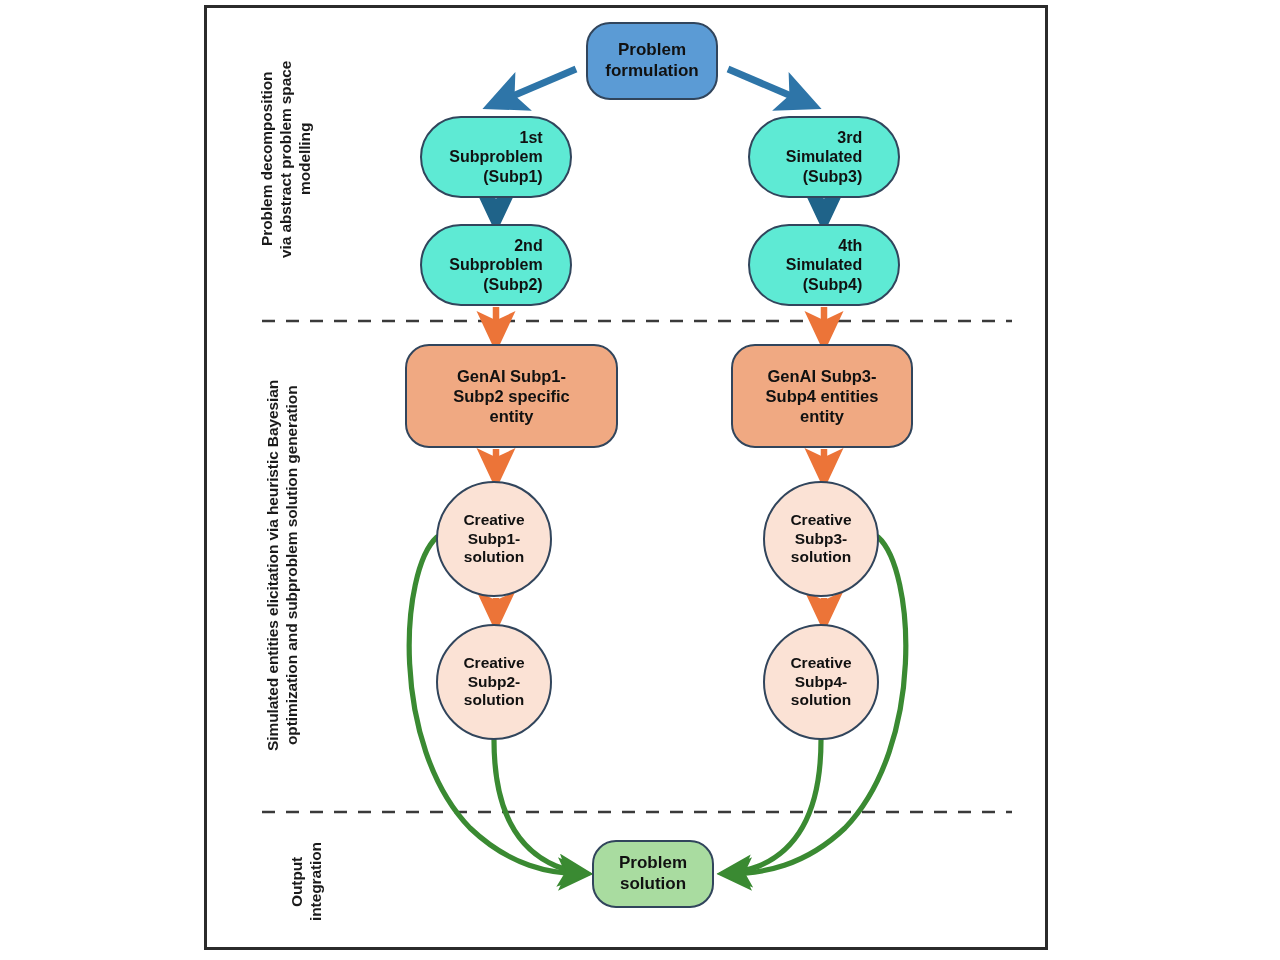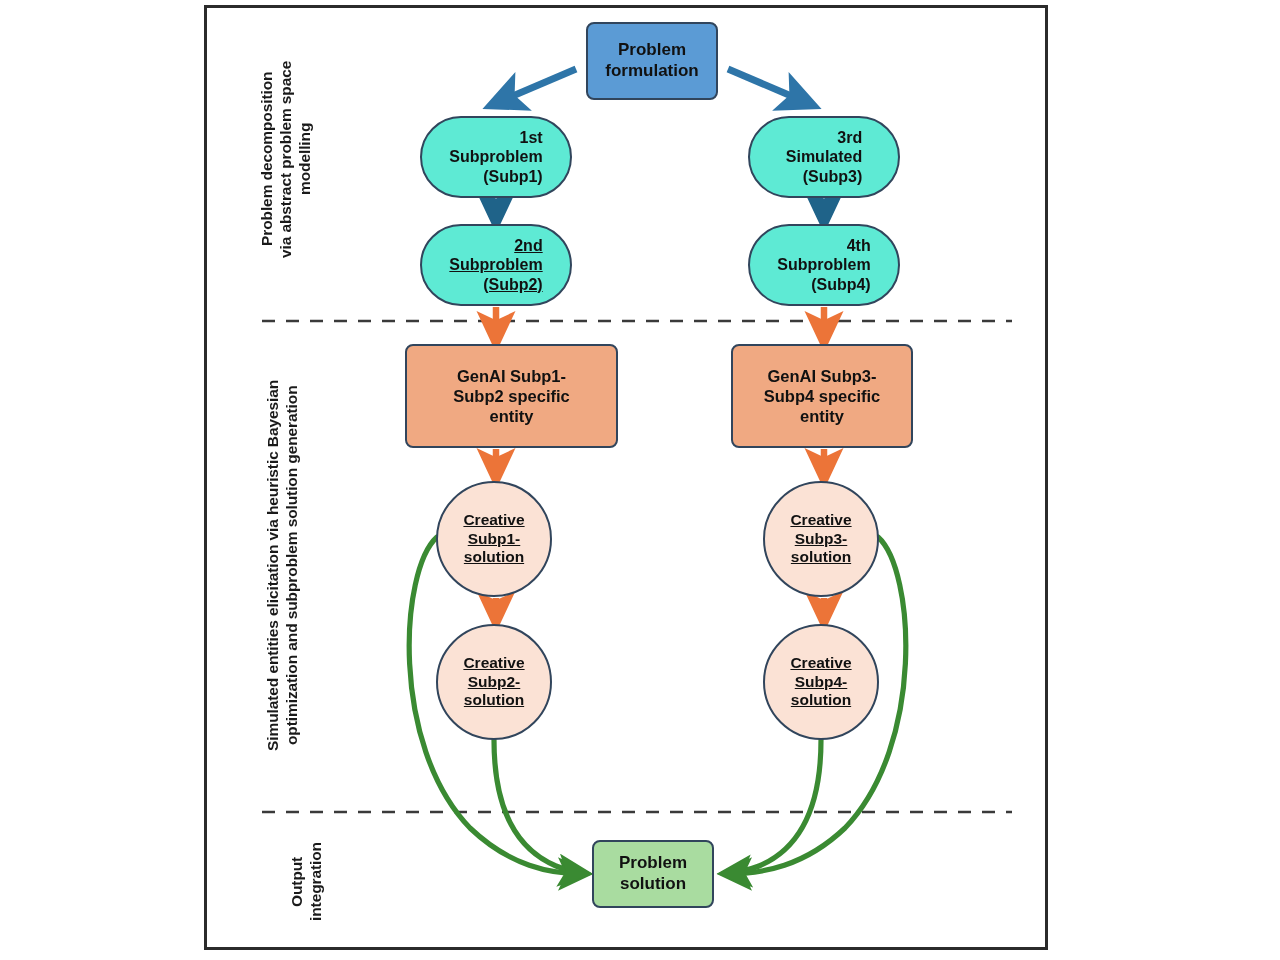--- a/index.html
+++ b/index.html
@@ -87,46 +87,45 @@
     justify-content: center;
     text-align: center;
     color: #111111;
     font-weight: bold;
     line-height: 1.22;
     white-space: pre-line;
     border: 2.2px solid #31455c;
   }
 
   .node-rect {
-    border-radius: 8px;
+    border-radius: 24px;
   }
 
   .node-pill {
     border-radius: 48px;
   }
 
   .node-circle {
     border-radius: 50%;
-    text-decoration: underline;
   }
 
   .fill-blue-dark { background: #5b9bd5; }
   .fill-blue-light { background: #5eead4; text-align: right; }
   .fill-orange { background: #f0a982; }
   .fill-peach { background: #fbe2d5; }
   .fill-green { background: #a9dca0; }
 
   
   #node-problem-formulation {
     left: 586px; top: 22px; width: 132px; height: 78px;
     font-size: 17px;
   }
 
   #node-subp1 { left: 420px; top: 116px; width: 152px; height: 82px; font-size: 16px; }
-  #node-subp2 { left: 420px; top: 224px; width: 152px; height: 82px; font-size: 16px; text-decoration: underline; }
+  #node-subp2 { left: 420px; top: 224px; width: 152px; height: 82px; font-size: 16px; }
   #node-subp3 { left: 748px; top: 116px; width: 152px; height: 82px; font-size: 16px; }
   #node-subp4 { left: 748px; top: 224px; width: 152px; height: 82px; font-size: 16px; }
 
   #node-genai-12 { left: 405px; top: 344px; width: 213px; height: 104px; font-size: 16.5px; }
   #node-genai-34 { left: 731px; top: 344px; width: 182px; height: 104px; font-size: 16.5px; }
 
   #node-creative-1 { left: 436px; top: 481px; width: 116px; height: 116px; font-size: 15.5px; }
   #node-creative-2 { left: 436px; top: 624px; width: 116px; height: 116px; font-size: 15.5px; }
   #node-creative-3 { left: 763px; top: 481px; width: 116px; height: 116px; font-size: 15.5px; }
   #node-creative-4 { left: 763px; top: 624px; width: 116px; height: 116px; font-size: 15.5px; }
@@ -210,29 +209,29 @@
 
   <div class="node node-pill fill-blue-light" id="node-subp2">2nd
 Subproblem
 (Subp2)</div>
 
   <div class="node node-pill fill-blue-light" id="node-subp3">3rd
 Simulated
 (Subp3)</div>
 
   <div class="node node-pill fill-blue-light" id="node-subp4">4th
-Subproblem
+Simulated
 (Subp4)</div>
 
   <div class="node node-rect fill-orange" id="node-genai-12">GenAI Subp1-
 Subp2 specific
 entity</div>
 
   <div class="node node-rect fill-orange" id="node-genai-34">GenAI Subp3-
-Subp4 specific
+Subp4 entities
 entity</div>
 
   <div class="node node-circle fill-peach" id="node-creative-1">Creative
 Subp1-
 solution</div>
 
   <div class="node node-circle fill-peach" id="node-creative-2">Creative
 Subp2-
 solution</div>
 

